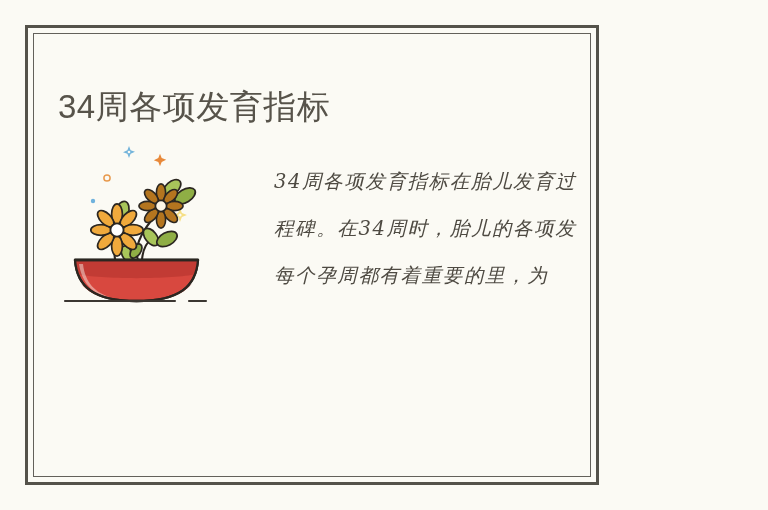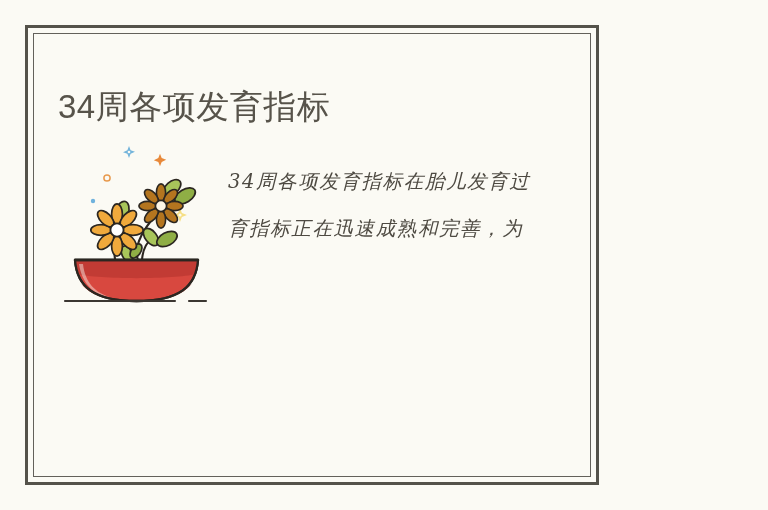--- a/index.html
+++ b/index.html
@@ -86,20 +86,21 @@
     font-size: 19.5px;
     line-height: 47px;
     color: #4e4a42;
     letter-spacing: 1.6px;
     text-align: justify;
     font-style: italic;
   }
   #body-copy .ln {
     display: block;
     white-space: nowrap;
+    margin-left: 46px;
   }
 </style>
 </head>
 <body>
 
 <div id="page">
 
   <div id="frame-outer"></div>
   <div id="frame-inner"></div>
 
@@ -203,17 +204,18 @@
         <g stroke="#3b3631" stroke-width="2.1" stroke-linecap="round">
           <path d="M2,163 L112,163"></path>
           <path d="M126,163 L143,163"></path>
         </g>
 
       </svg>
     </div>
 
     <div id="body-copy">
       <span class="ln">34周各项发育指标在胎儿发育过</span>
-      <span class="ln">育指标正在迅速成熟和完善，为</span>
+      <span class="ln">程碑。在34周时，胎儿的各项发</span>
+      <span class="ln">每个孕周都有着重要的里，为</span>
     </div>
 
   </div>
 </div>
 
 </body></html>

